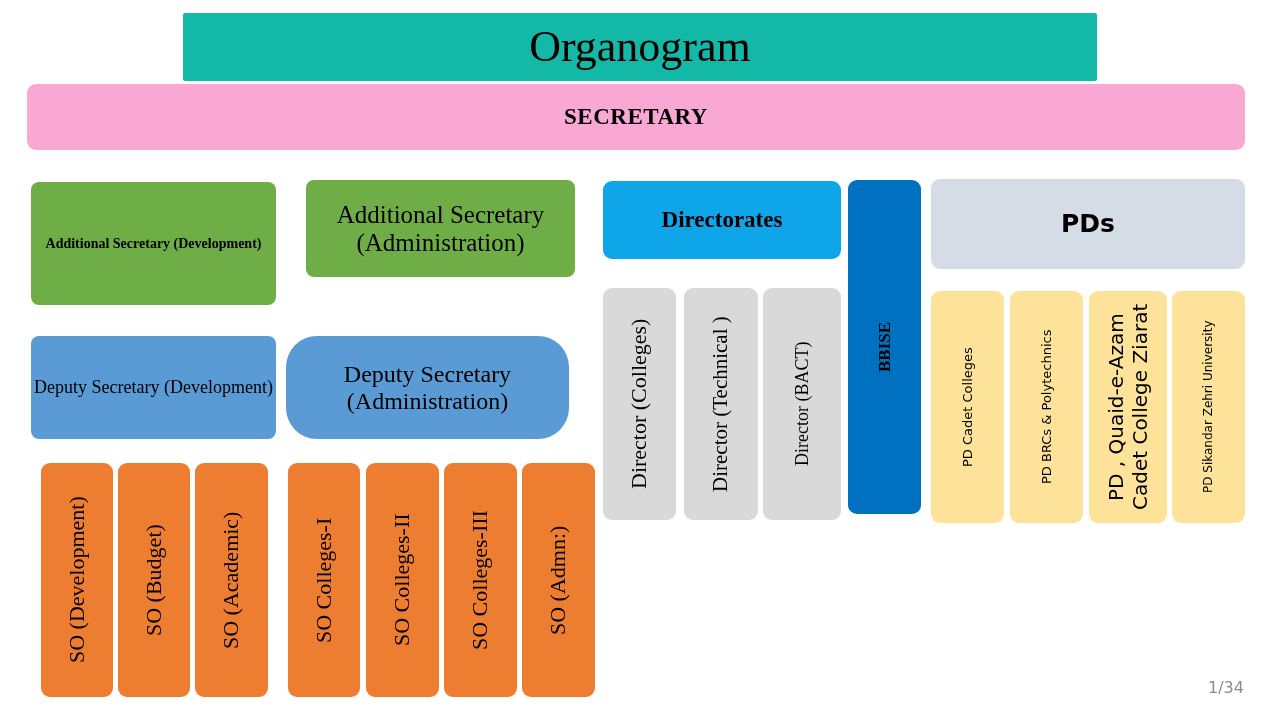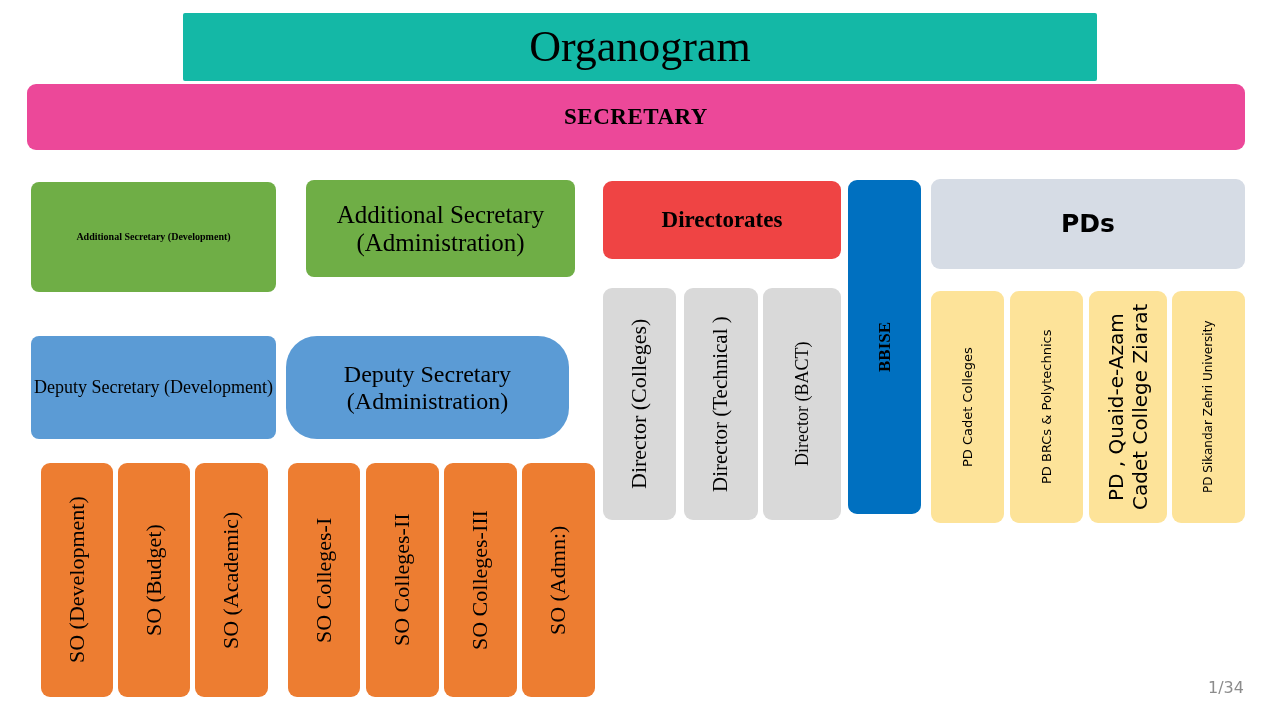--- a/index.html
+++ b/index.html
@@ -36,32 +36,32 @@
     left: 183px; top: 13px; width: 914px; height: 68px;
     background: #14b8a6;
     border-radius: 2px;
     font-size: 44px;
     font-weight: 400;
   }
 
   
   #secretary-bar {
     left: 27px; top: 84px; width: 1218px; height: 66px;
-    background: #ec4899;
+    background: #f9a8d4;
     border-radius: 9px;
     font-size: 23px;
     font-weight: bold;
     letter-spacing: .5px;
   }
 
   
   .green { background: #6FAE46; }
   #addl-sec-dev {
-    left: 31px; top: 182px; width: 245px; height: 110px;
-    font-size: 10px; font-weight: bold;
+    left: 31px; top: 182px; width: 245px; height: 123px;
+    font-size: 14px; font-weight: bold;
   }
   #addl-sec-admin {
     left: 306px; top: 180px; width: 269px; height: 97px;
     font-size: 25px; font-weight: 400;
   }
 
   
   .dep-blue { background: #5B9BD5; }
   #dep-sec-dev {
     left: 31px; top: 336px; width: 245px; height: 103px;
@@ -86,21 +86,21 @@
   #so-budget      { left: 118px; width: 72px; }
   #so-academic    { left: 195px; width: 73px; }
   #so-colleges-1  { left: 288px; width: 72px; }
   #so-colleges-2  { left: 366px; width: 73px; }
   #so-colleges-3  { left: 444px; width: 73px; }
   #so-admn        { left: 522px; width: 73px; }
 
   
   #directorates-header {
     left: 603px; top: 181px; width: 238px; height: 78px;
-    background: #ef4444;
+    background: #0ea5e9;
     font-size: 23px; font-weight: bold;
     border-radius: 9px;
   }
   .director {
     background: #D9D9D9;
     top: 288px; height: 232px;
     writing-mode: vertical-rl;
     transform: rotate(180deg);
     font-size: 22px;
     border-radius: 9px;

